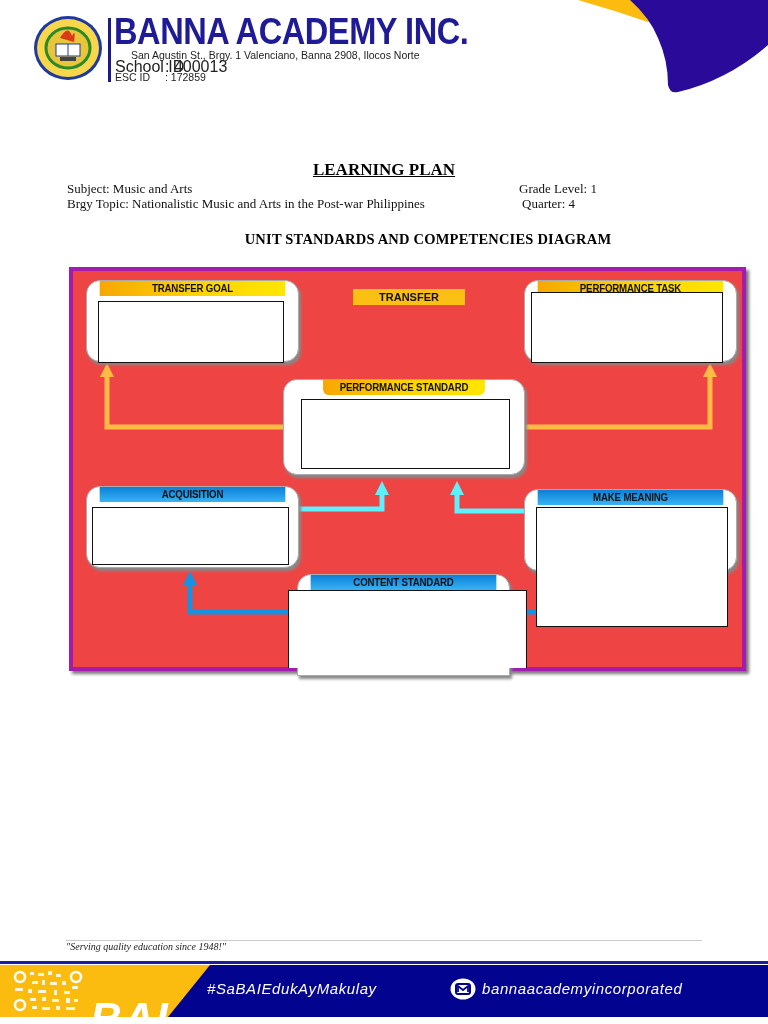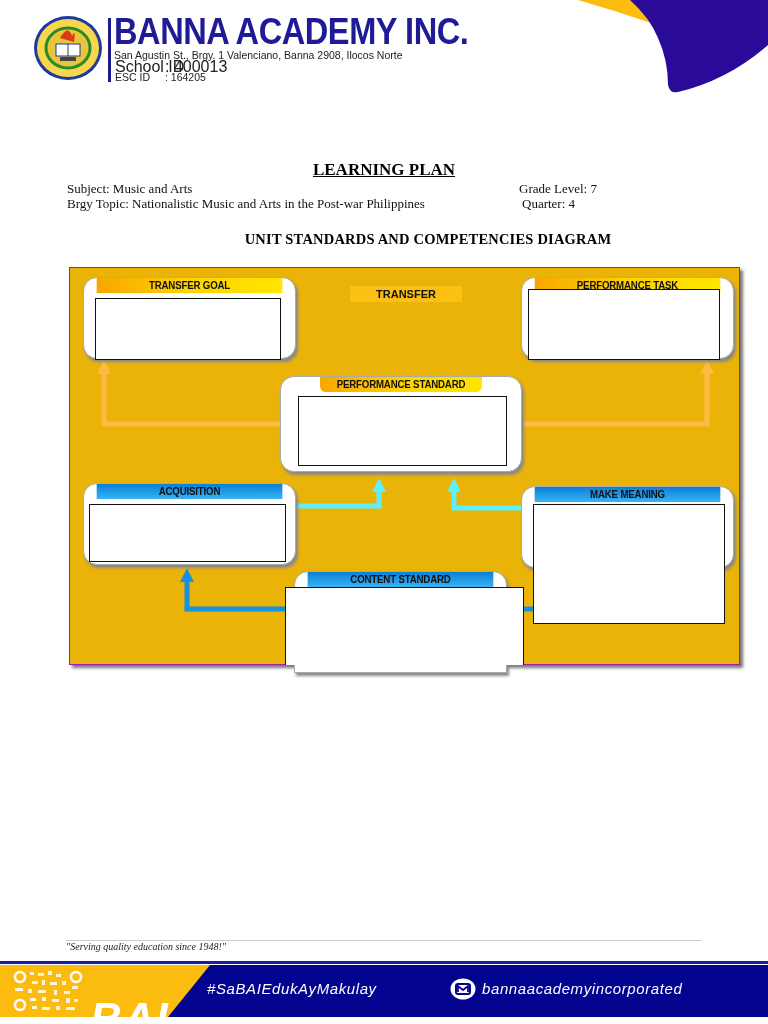--- a/index.html
+++ b/index.html
@@ -2,32 +2,32 @@
 <html><head>
 <meta charset="utf-8">
 <style>
   html,body{margin:0;padding:0;}
   body{width:768px;height:1024px;position:relative;background:#fff;overflow:hidden;font-family:"Liberation Sans",sans-serif;}
   .abs{position:absolute;}
   
   .logo-seal{left:32px;top:14px;width:72px;height:68px;}
   .vbar{left:108px;top:18px;width:3px;height:64px;background:#1a1a8c;}
   .school-name{left:114px;top:12px;font-family:"Liberation Sans",sans-serif;font-weight:bold;font-size:37px;color:#1f1a96;letter-spacing:-0.5px;transform:scaleX(0.88);transform-origin:left top;white-space:nowrap;line-height:40px;}
-  .addr{left:114px;top:50px;font-size:10.5px;color:#222;line-height:11px;white-space:nowrap;}
+  .addr{left:131px;top:50px;font-size:10.5px;color:#222;line-height:11px;white-space:nowrap;}
   .sid{left:115px;top:61px;font-size:16px;color:#222;line-height:11px;white-space:nowrap;}
   .esc{left:115px;top:72px;font-size:10.5px;color:#222;line-height:11px;white-space:nowrap;}
   .sid .lbl,.esc .lbl{display:inline-block;width:50px;}
   .corner{right:0;top:0;width:210px;height:95px;}
   
   .doc-title{left:0;width:768px;top:160px;text-align:center;font-family:"Liberation Serif",serif;font-weight:bold;font-size:17px;}
   .doc-title span{text-decoration:underline;}
   .meta{font-family:"Liberation Serif",serif;font-size:13px;color:#111;white-space:nowrap;line-height:15px;}
   .diag-title{left:0;width:768px;top:231px;text-align:center;font-family:"Liberation Serif",serif;font-weight:bold;font-size:14.5px;letter-spacing:0.2px;margin-left:44px;}
   
-  .frame{left:69px;top:267px;width:669px;height:396px;border:1px solid #a21caf;box-shadow:3px 3px 3px #777;background:#eab308;}
+  .frame{left:69px;top:267px;width:669px;height:396px;border:4px solid #a21caf;box-shadow:3px 3px 3px #777;background:#ef4444;}
   .card{position:absolute;border-radius:14px;border:1px solid #aaa;box-shadow:2px 3px 3px #888;background:#fff;overflow:hidden;}
   .card-head{height:15px;text-align:center;font-size:11px;font-weight:bold;color:#111;line-height:15px;transform:scaleX(0.88);letter-spacing:-0.2px;}
   .head-gold{background:linear-gradient(90deg,#f7a700,#ffd200,#ffe600);}
   .head-blue{background:linear-gradient(180deg,#0a7fd8,#38b4f4);}
   .input-box{position:absolute;border:1px solid #111;background:#fff;}
   .transfer-label{background:#fcbf13;font-size:11px;font-weight:bold;text-align:center;line-height:16px;color:#111;}
   
   .foot-rule{left:66px;top:940px;width:636px;height:1px;background:#ccc;}
   .motto{left:66px;top:941px;font-family:"Liberation Serif",serif;font-style:italic;font-size:10px;color:#222;}
   .banner-top{left:0;top:961px;width:768px;height:3px;background:#1b1ca0;}
@@ -48,31 +48,31 @@
     <path d="M28 24 Q36 10 40 22 Q44 14 42 28 Z" fill="#d93a1a"></path>
     <rect x="24" y="30" width="24" height="12" fill="#fff" stroke="#1e3a9e"></rect>
     <line x1="36" y1="30" x2="36" y2="42" stroke="#1e3a9e"></line>
     <rect x="28" y="43" width="16" height="4" fill="#444"></rect>
   </svg>
 </div>
 <div class="abs vbar"></div>
 <div class="abs school-name">BANNA ACADEMY INC.</div>
 <div class="abs addr">San Agustin St., Brgy. 1 Valenciano, Banna 2908, Ilocos Norte</div>
 <div class="abs sid"><span class="lbl">School ID</span><span>: 400013</span></div>
-<div class="abs esc"><span class="lbl">ESC ID</span><span>: 164205</span></div>
+<div class="abs esc"><span class="lbl">ESC ID</span><span>: 172859</span></div>
 <div class="abs corner">
   <svg width="210" height="95" viewBox="0 0 210 95">
     <path d="M20 0 L210 0 L210 10 Q150 12 90 22 Q55 10 20 0 Z" fill="#fcbb0f"></path>
     <path d="M72 0 L210 0 L210 45 Q170 80 120 92 Q112 94 110 85 Q110 60 100 38 Q92 18 72 0 Z" fill="#2a0a99"></path>
   </svg>
 </div>
 
 <div class="abs doc-title"><span>LEARNING PLAN</span></div>
 <div class="abs meta" style="left:67px;top:181px;">Subject: Music and Arts</div>
-<div class="abs meta" style="left:519px;top:181px;">Grade Level: 7</div>
+<div class="abs meta" style="left:519px;top:181px;">Grade Level: 1</div>
 <div class="abs meta" style="left:67px;top:196px;">Brgy Topic: Nationalistic Music and Arts in the Post-war Philippines</div>
 <div class="abs meta" style="left:522px;top:196px;">Quarter: 4</div>
 <div class="abs diag-title">UNIT STANDARDS AND COMPETENCIES DIAGRAM</div>
 
 <div class="abs frame">
 
   <svg class="abs" style="left:0;top:0;" width="669" height="396">
 
     <polyline points="212,156 34,156 34,104" fill="none" stroke="#fdbb45" stroke-width="5"></polyline>
     <polygon points="27,106 41,106 34,92" fill="#fdbb45"></polygon>

